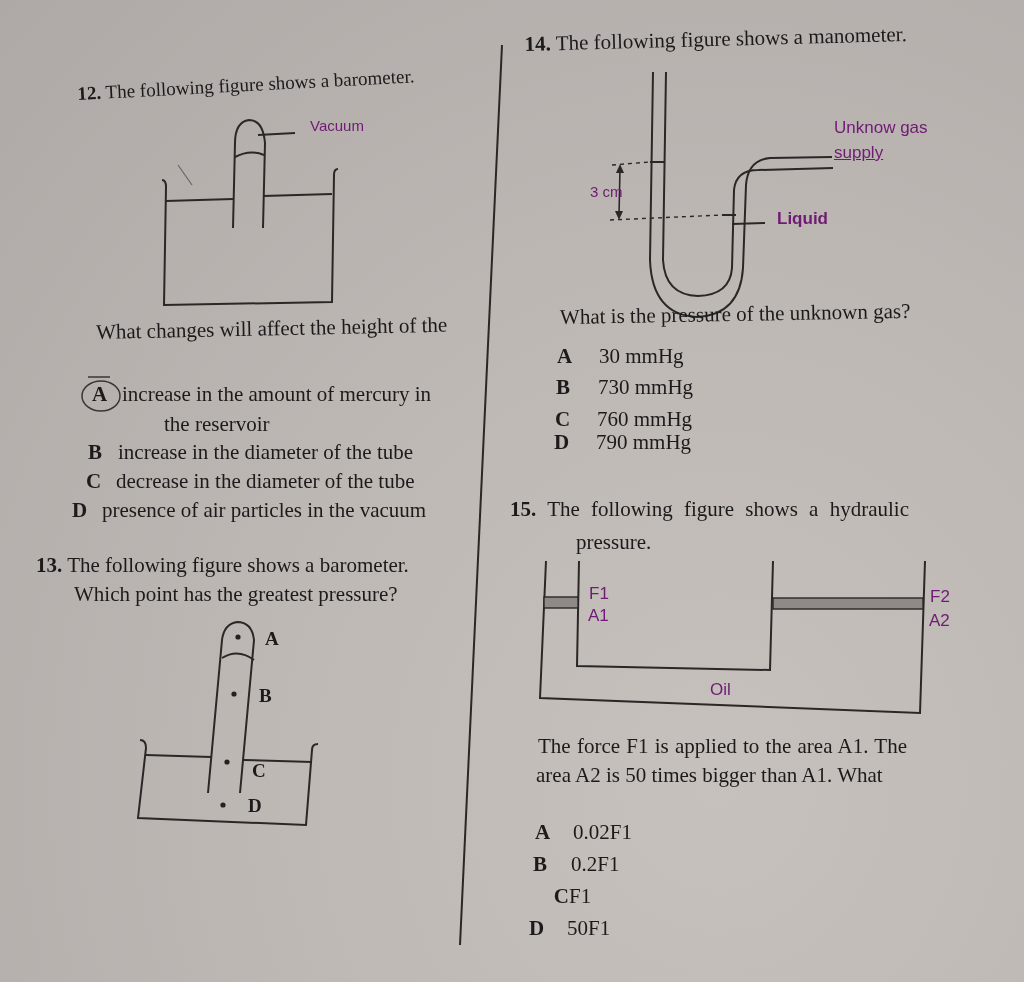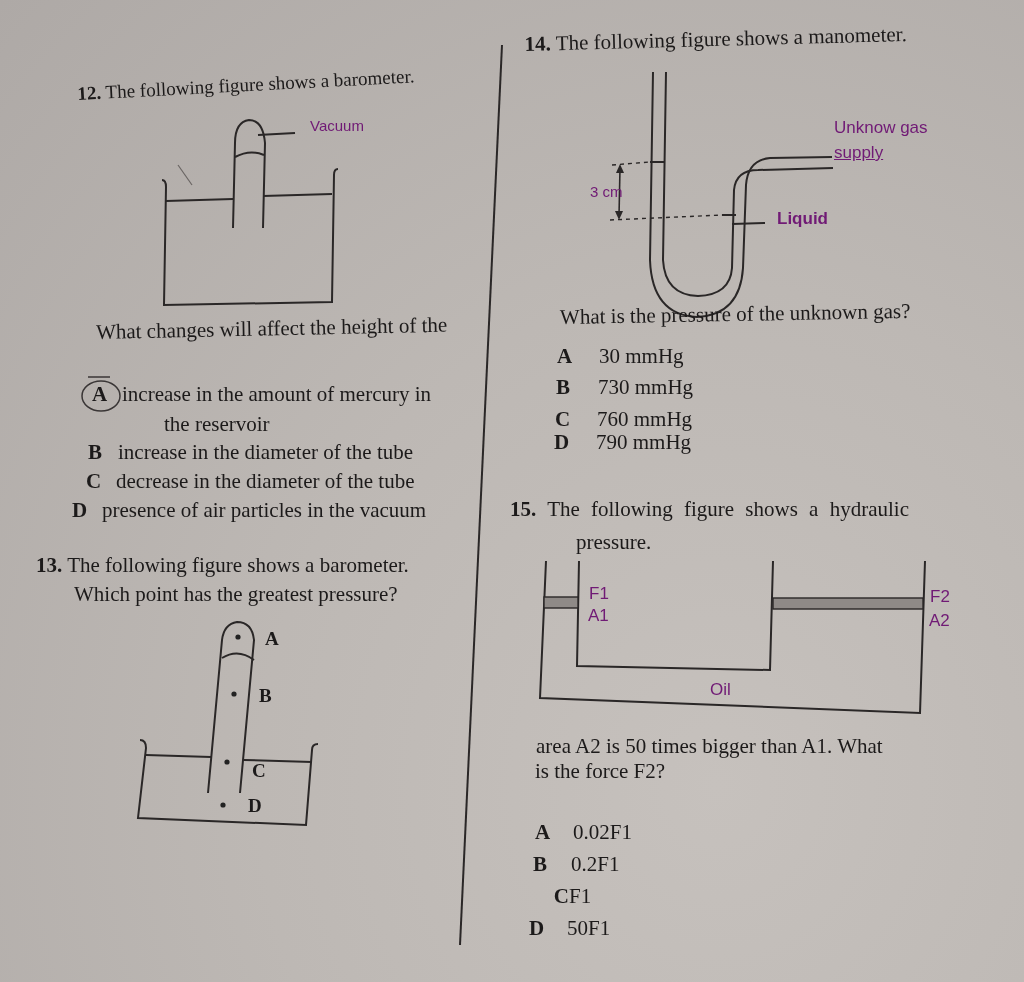--- a/index.html
+++ b/index.html
@@ -163,22 +163,22 @@
 
     <rect x="243" y="43" width="150" height="11" fill="#8f8a87" stroke="#2a2727" stroke-width="1.4"></rect>
   </svg>
   <div class="abs label-sans" style="left:589px;top:584px;">F1</div>
   <div class="abs label-sans" style="left:588px;top:606px;">A1</div>
   <div class="abs label-sans" style="left:930px;top:587px;">F2</div>
   <div class="abs label-sans" style="left:929px;top:611px;">A2</div>
   <div class="abs label-sans" style="left:710px;top:680px;">Oil</div>
 
   <div class="abs q-text" style="left:538px;top:732px;">
+    <div style="word-spacing:1px;">The force F1 is applied to the area A1. The</div>
     <div style="margin-left:-2px;">area A2 is 50 times bigger than A1. What</div>
-    <div style="margin-left:-3px;margin-top:-4px;">is the force F2?</div>
   </div>
 
   <div class="abs opt" style="left:535px;top:818px;">
     <span class="letter" style="width:38px;">A</span><span>0.02F1</span>
   </div>
   <div class="abs opt" style="left:533px;top:850px;">
     <span class="letter" style="width:38px;">B</span><span>0.2F1</span>
   </div>
   <div class="abs opt" style="left:531px;top:882px;text-align:right;">
     <span class="letter" style="width:38px;">C</span><span>F1</span>

